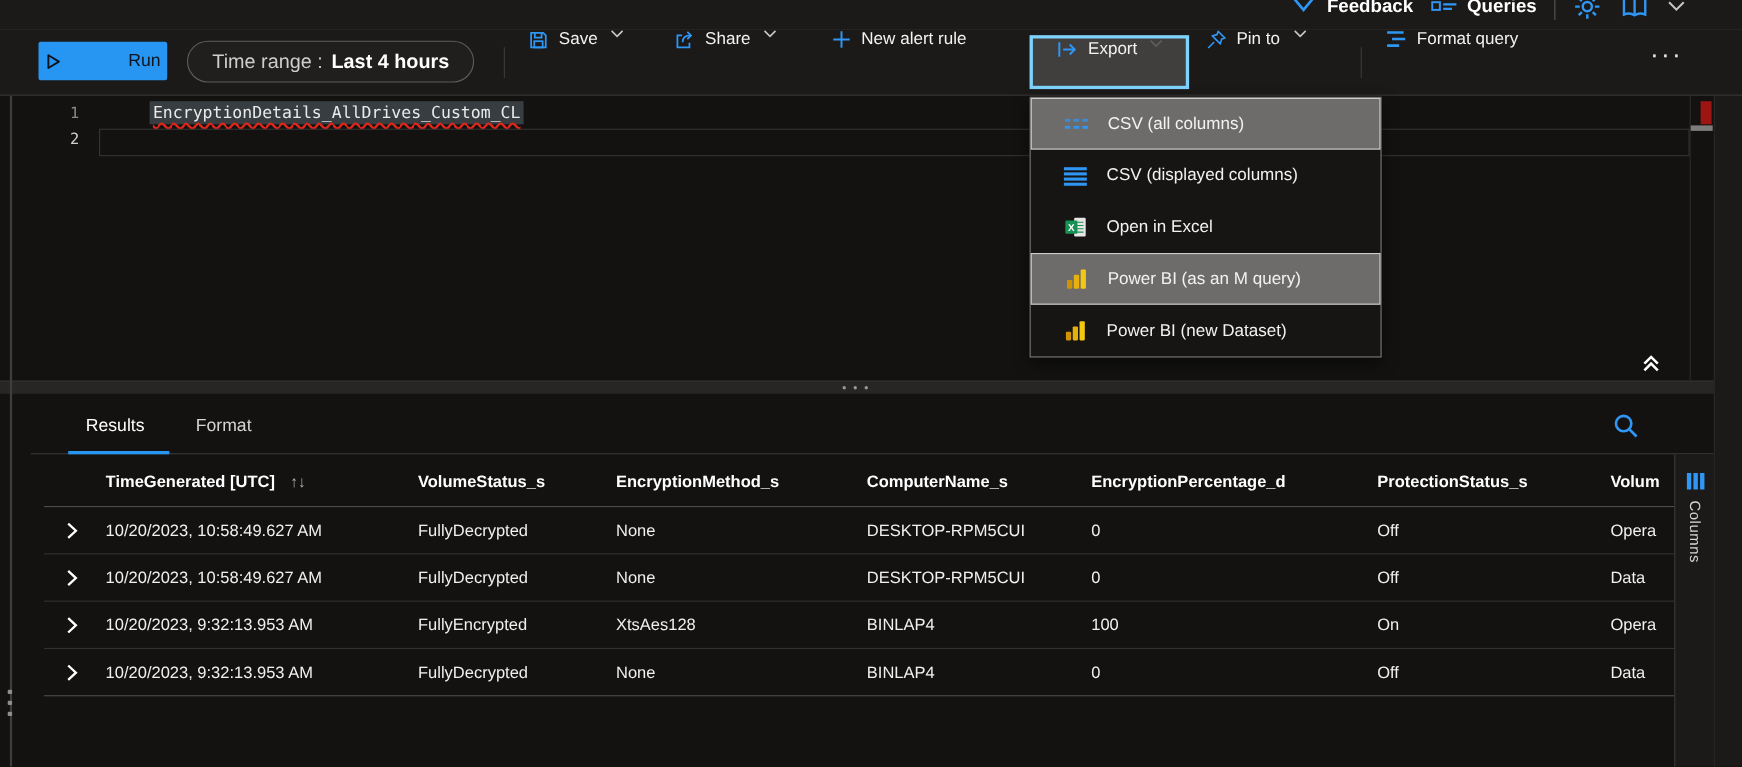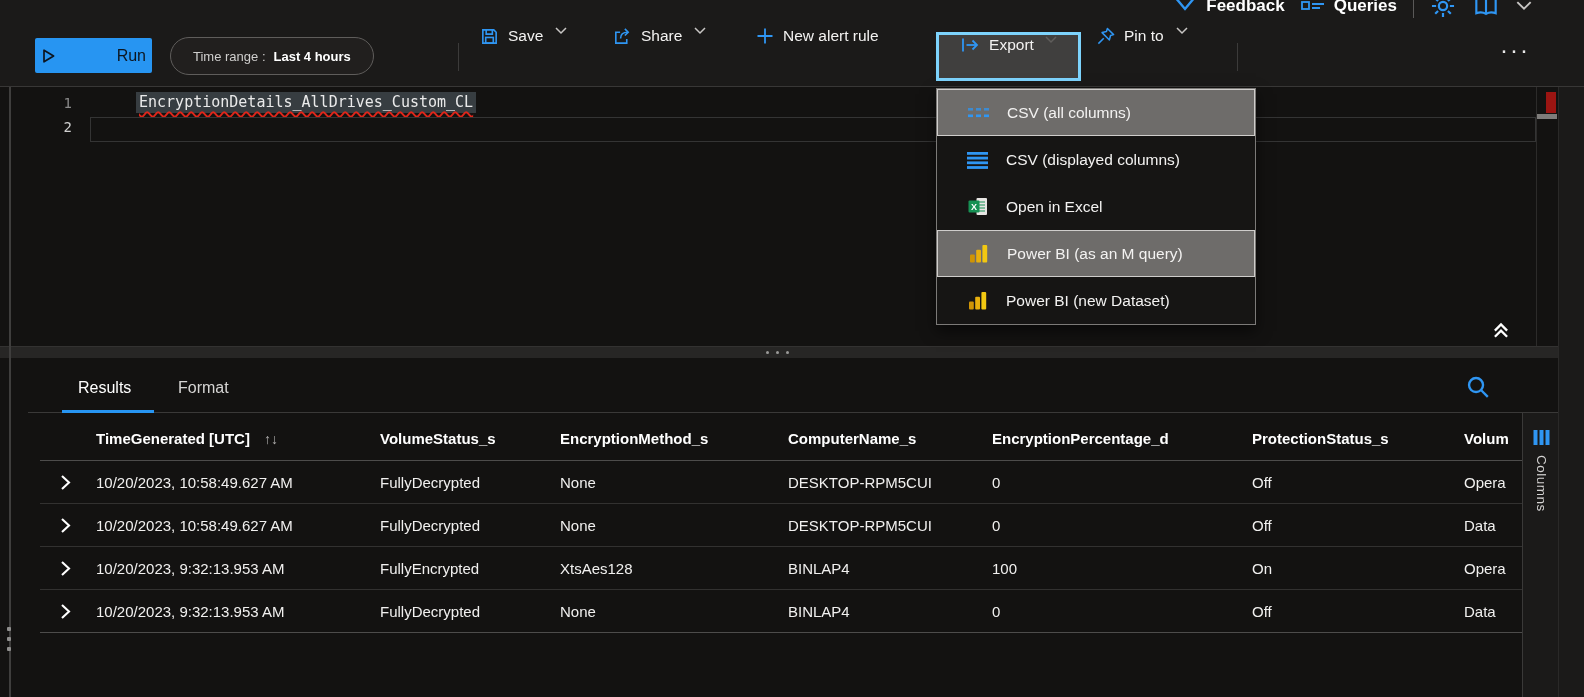--- a/index.html
+++ b/index.html
@@ -14,21 +14,21 @@
   .topbar-row{position:absolute;right:52px;top:-15px;height:42px;display:flex;align-items:center;gap:16px;}
   .topbar-item{display:flex;align-items:center;gap:9px;color:#ffffff;font-size:17px;font-weight:600;}
   .tb-sep{width:1px;height:24px;background:#5a5958;}
   
   .toolbar{position:absolute;left:0;top:27px;width:1584px;height:59px;background:#1b1a19;
     border-bottom:1px solid #383736;z-index:6;}
   .run-btn{position:absolute;left:35px;top:11px;width:117px;height:35px;background:#2795f2;
     border:none;border-radius:2px;display:flex;align-items:center;justify-content:space-between;gap:9px;
     color:#0d1620;font-size:16px;cursor:pointer;font-family:inherit;}
   .time-pill{position:absolute;left:170px;top:10px;height:36px;border:1px solid #5f5d5b;background:#211f1e;
-    border-radius:19px;display:flex;align-items:center;gap:8px;padding:0 22px;font-size:13px;color:#cfcecd;}
+    border-radius:19px;display:flex;align-items:center;gap:8px;padding:0 22px;font-size:18px;color:#cfcecd;}
   .time-pill b{color:#ffffff;font-weight:700;}
   .tool-sep{position:absolute;top:16px;width:1px;height:28px;background:#3c3b3a;}
   .tool-item{position:absolute;top:0;height:59px;display:flex;align-items:flex-start;gap:9px;
     color:#f3f2f1;font-size:15.5px;cursor:pointer;}
   .export-btn{position:absolute;left:936px;top:5px;width:145px;height:49px;background:#403f3e;
     border:3px solid #7dd3fc;display:flex;justify-content:center;gap:9px;
     color:#f3f2f1;font-size:15.5px;cursor:pointer;font-family:inherit;}
   .more-btn{position:absolute;left:1494px;top:8px;color:#e8e8e8;font-size:24px;letter-spacing:2px;
     background:none;border:none;cursor:pointer;font-family:inherit;}
   
@@ -215,20 +215,28 @@
     <span>Pin to</span>
     <span style="margin-left:3px">
       <svg width="12" height="8" viewBox="0 0 12 8">
           <path d="M1 1l5 5 5-5" fill="none" stroke="#c8c6c4" stroke-width="1.5"></path>
         </svg>
     </span>
   </div>
 
   <div class="tool-sep" style="left:1237px"></div>
 
+  <div class="tool-item" style="left:1258px">
+    <span>
+      <svg width="21" height="17" viewBox="0 0 21 17">
+          <path d="M3 2.5h15M7.5 8.5h12M3 14.5h11" stroke="#2f96f3" stroke-width="2.4"></path>
+        </svg>
+    </span>
+    <span>Format query</span>
+  </div>
 
   <button class="more-btn">···</button>
 </div>
 
 <div class="editor">
   <div class="lnum lnum1">1</div>
   <div class="lnum lnum2">2</div>
   <div class="query-line"><span>EncryptionDetails_AllDrives_Custom_CL</span></div>
   <div class="cur-line"></div>
   <div class="editor-vline"></div>

